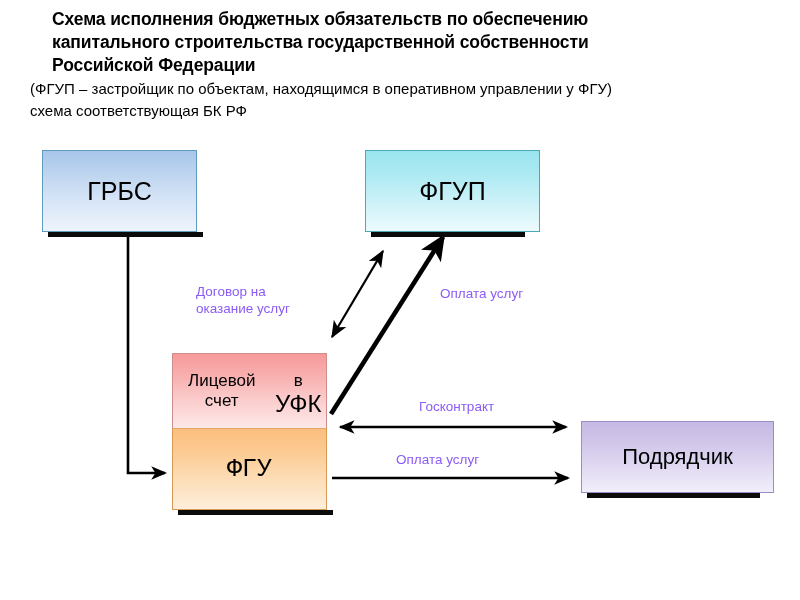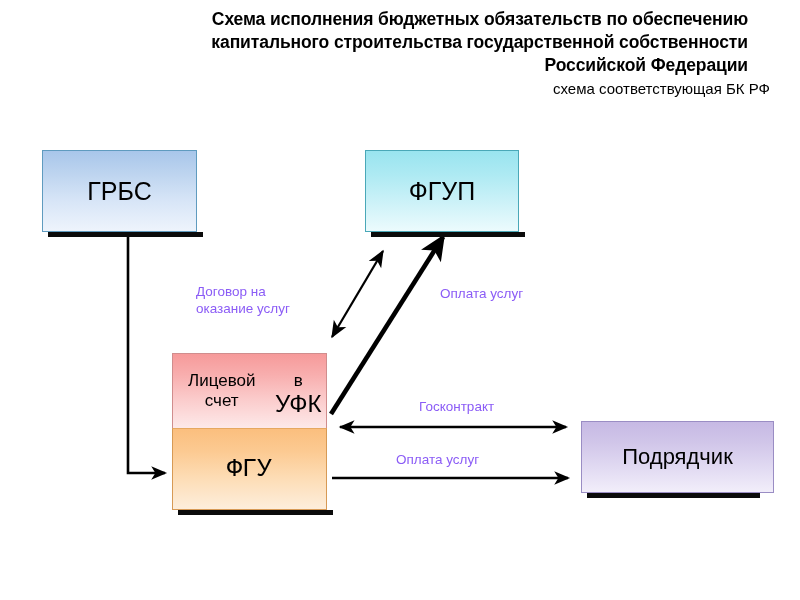--- a/index.html
+++ b/index.html
@@ -4,21 +4,21 @@
 <style>
   html,body{margin:0;padding:0;}
   body{
     width:800px;height:600px;background:#ffffff;overflow:hidden;
     font-family:"Liberation Sans","DejaVu Sans",sans-serif;
     position:relative;
   }
   #stage{position:absolute;left:0;top:0;width:800px;height:600px;}
 
   
-  .title-wrap{position:absolute;left:0;top:8px;width:800px;text-align:right;}
+  .title-wrap{position:absolute;left:0;top:8px;width:800px;text-align:left;}
   .title-main{
     font-size:17.5px;font-weight:bold;color:#000;line-height:23px;
     padding:0 52px;letter-spacing:-0.1px;
   }
   .title-sub{
     font-size:15px;font-weight:normal;color:#000;line-height:21px;
     padding:0 30px;margin-top:1px;
   }
 
   
@@ -29,21 +29,21 @@
   .shadow{position:absolute;background:#0b0b0b;}
 
   #box-grbs{
     left:42px;top:150px;width:155px;height:82px;
     border:1px solid #5f9bbf;
     background:linear-gradient(to bottom,#a8c6ea 0%,#bdd4ef 28%,#d7e5f7 62%,#eef4fc 100%);
   }
   #box-grbs .lbl{font-size:25px;}
 
   #box-fgup{
-    left:365px;top:150px;width:154px;height:82px;
+    left:365px;top:150px;width:175px;height:82px;
     border:1px solid #4aa8b8;
     background:linear-gradient(to bottom,#99e4ef 0%,#aeeaf3 30%,#cdf2f8 65%,#ecfbfd 100%);
   }
   #box-fgup .lbl{font-size:25px;}
 
   #box-ls{
     left:172px;top:353px;width:155px;height:75px;
     border:1px solid #d08d8d;border-bottom:none;
     background:linear-gradient(to bottom,#f69a9a 0%,#f8aeae 28%,#fbcccc 62%,#fde9e9 100%);
     flex-direction:row;line-height:1.15;
@@ -79,20 +79,21 @@
 </style>
 </head>
 <body>
 
 <div id="stage">
 
   <div class="title-wrap">
     <div class="title-main">Схема исполнения бюджетных обязательств по обеспечению</div>
     <div class="title-main">капитального строительства государственной собственности</div>
     <div class="title-main">Российской Федерации</div>
+    <div class="title-sub">(ФГУП – застройщик по объектам, находящимся в оперативном управлении у ФГУ)</div>
     <div class="title-sub">схема соответствующая БК РФ</div>
   </div>
 
   <svg id="wires" viewBox="0 0 800 600" xmlns="http://www.w3.org/2000/svg">
     <defs>
       <marker id="ah-thin" markerWidth="9" markerHeight="9" refX="7.6" refY="4.5" orient="auto" markerUnits="strokeWidth">
         <path d="M0.4,1.2 L8.2,4.5 L0.4,7.8 L2.4,4.5 Z" fill="#000"></path>
       </marker>
       <marker id="ah-thin-start" markerWidth="9" markerHeight="9" refX="1.4" refY="4.5" orient="auto" markerUnits="strokeWidth">
         <path d="M8.6,1.2 L0.8,4.5 L8.6,7.8 L6.6,4.5 Z" fill="#000"></path>

